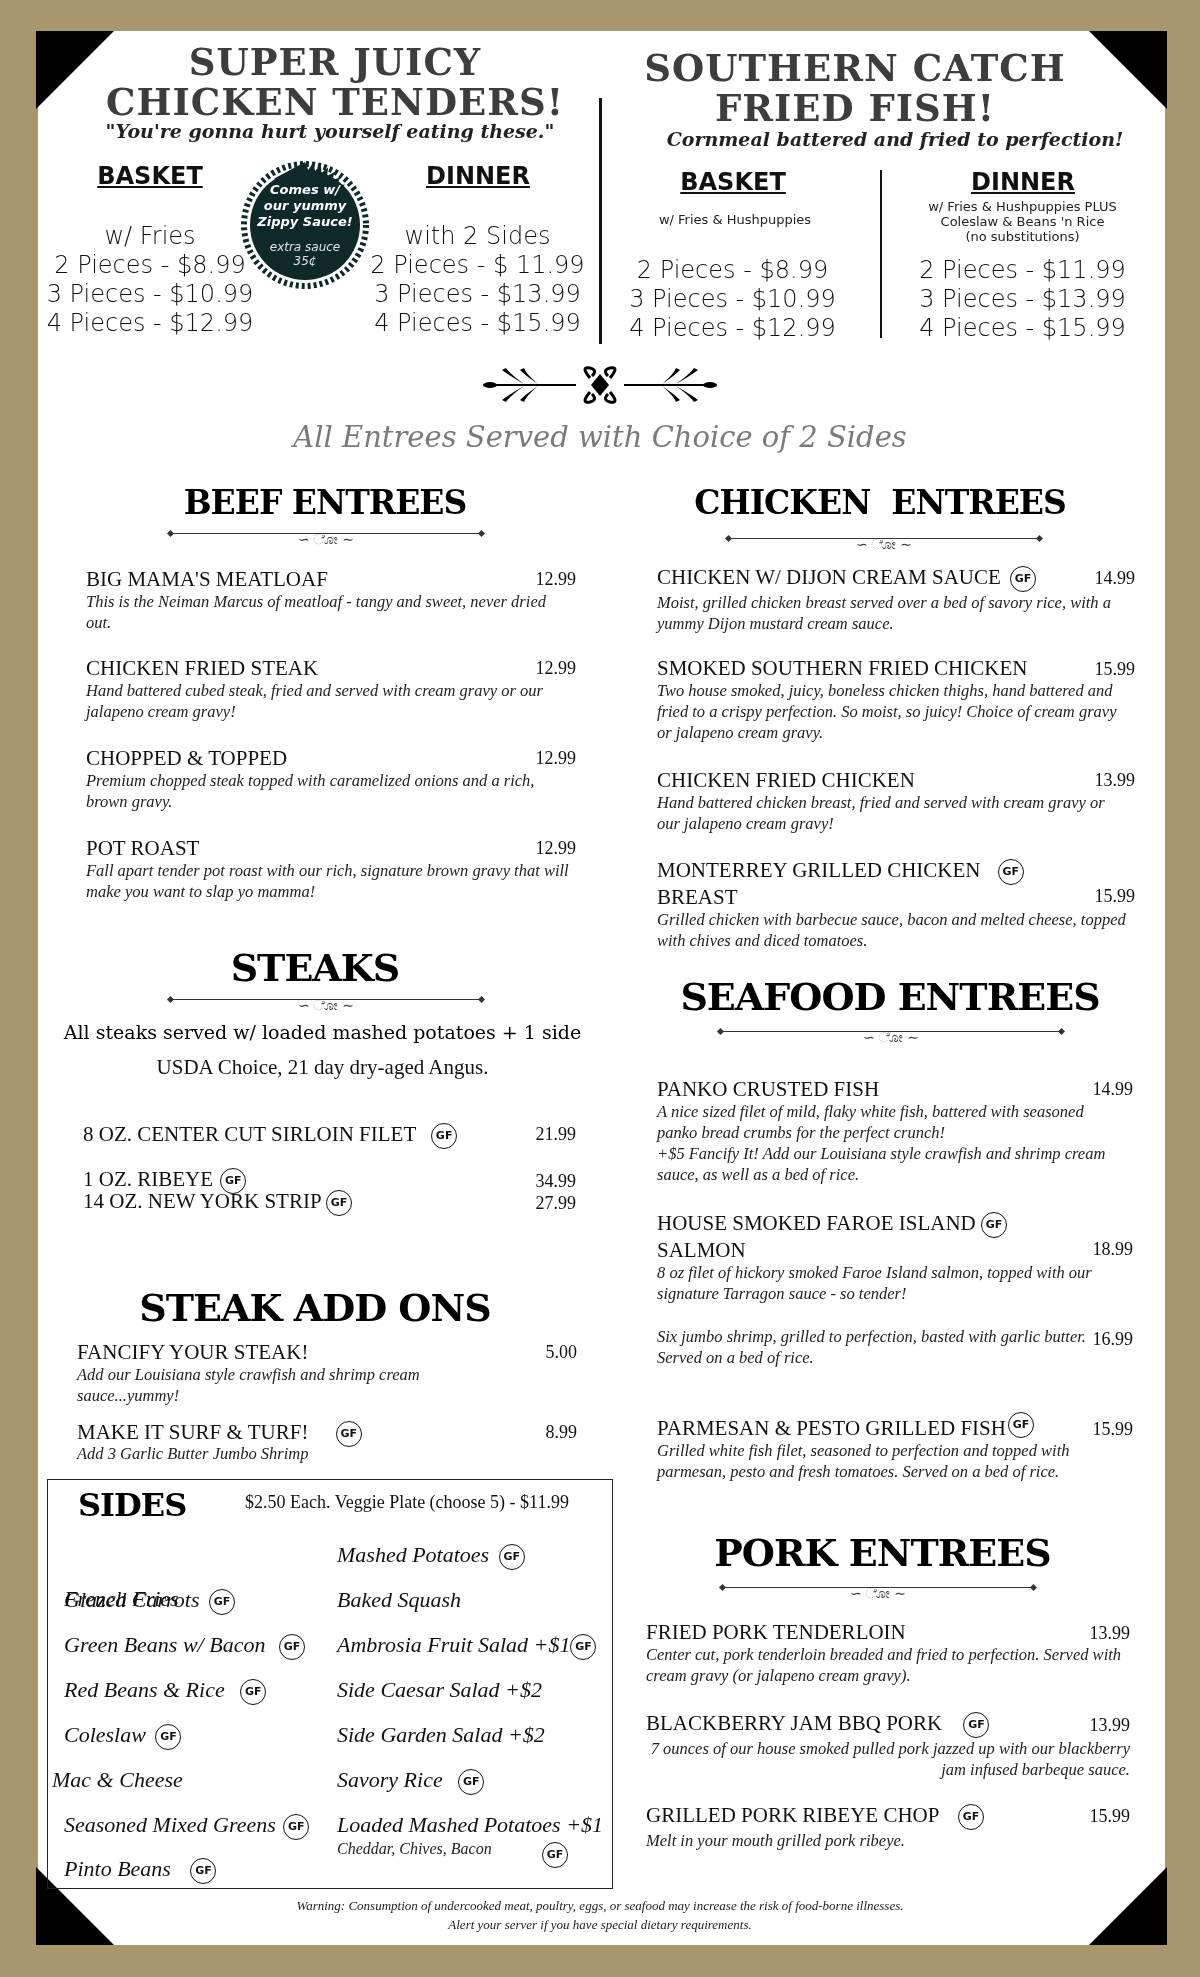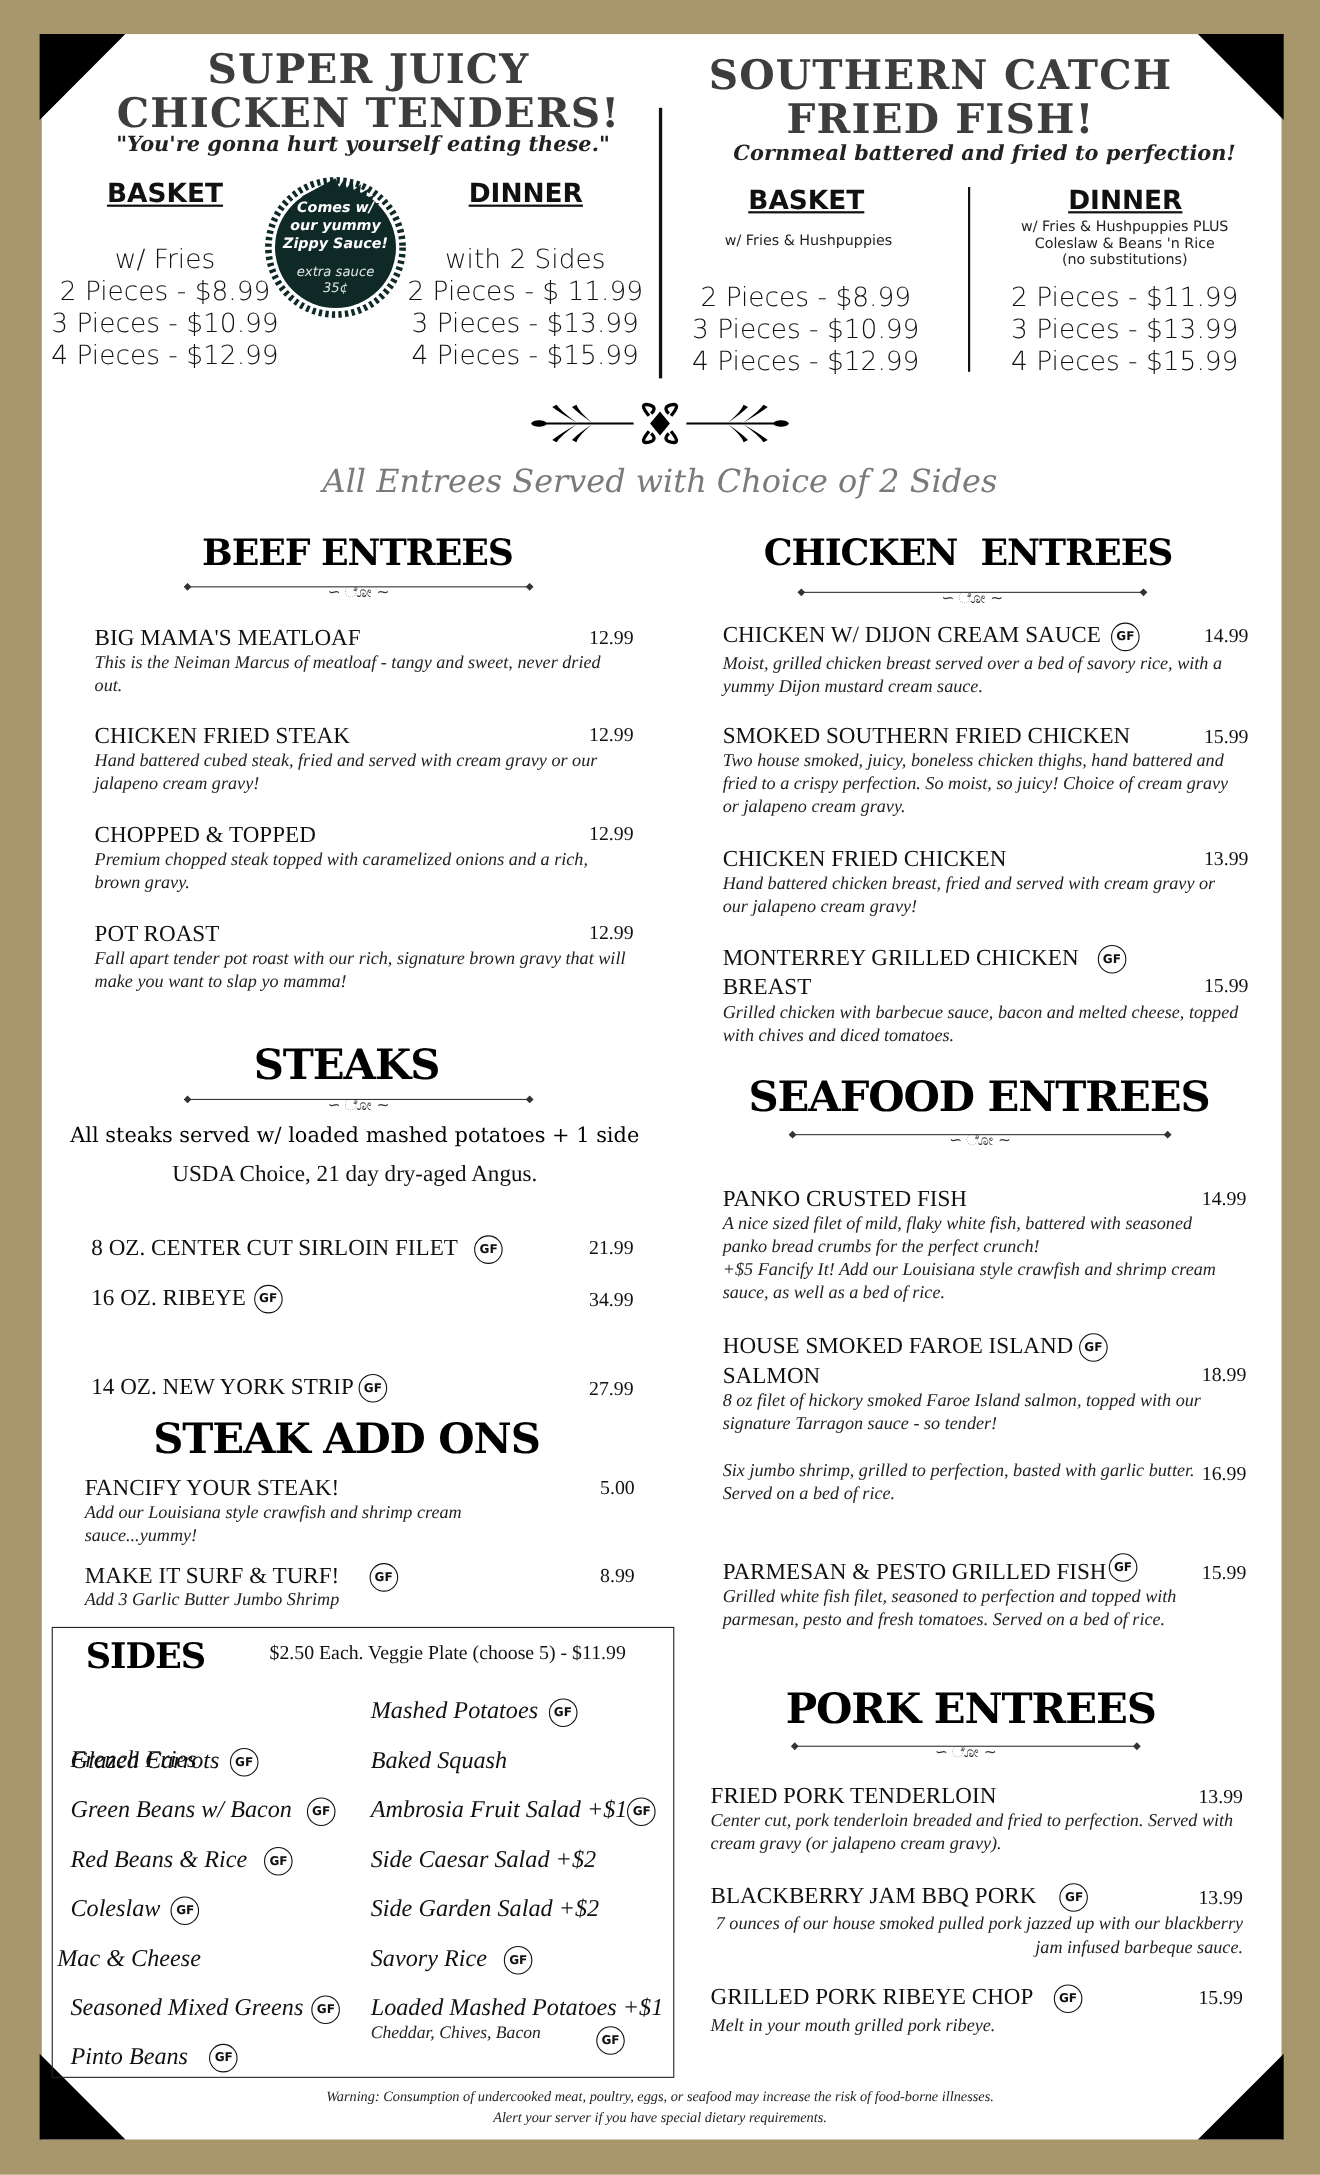--- a/index.html
+++ b/index.html
@@ -313,24 +313,24 @@
       <div class="swirl">∽ ೋ ∼</div>
     </div>
   <div class="abs steak-note-b" style="left:40px;top:1021px;width:565px;">All steaks served w/ loaded mashed potatoes + 1 side</div>
   <div class="abs steak-note" style="left:40px;top:1055px;width:565px;">USDA Choice, 21 day dry-aged Angus.</div>
 
   <div class="item" style="left:83px;top:1122px;width:493px;">
     <div class="name"><span>8 OZ. CENTER CUT SIRLOIN FILET</span> <span class="gf" style="margin-left:10px;">GF</span></div>
     <div class="price" style="top:2px;">21.99</div>
   </div>
   <div class="item" style="left:83px;top:1167px;width:493px;">
-    <div class="name"><span>16 OZ. RIBEYE</span> <span class="gf" style="margin-left:2px;">GF</span></div>
+    <div class="name"><span>1 OZ. RIBEYE</span> <span class="gf" style="margin-left:2px;">GF</span></div>
     <div class="price" style="top:4px;">34.99</div>
   </div>
-  <div class="item" style="left:83px;top:1248px;width:493px;">
+  <div class="item" style="left:83px;top:1189px;width:493px;">
     <div class="name"><span>14 OZ. NEW YORK STRIP</span> <span class="gf" style="margin-left:0px;">GF</span></div>
     <div class="price" style="top:4px;">27.99</div>
   </div>
 </div>
 
 <div>
   <div class="abs sec-title" style="left:90px;top:1285px;width:450px;font-size:38px;">STEAK ADD ONS</div>
   <div class="item" style="left:77px;top:1340px;width:500px;">
     <div class="name">FANCIFY YOUR STEAK!</div>
     <div class="price" style="top:2px;">5.00</div>

